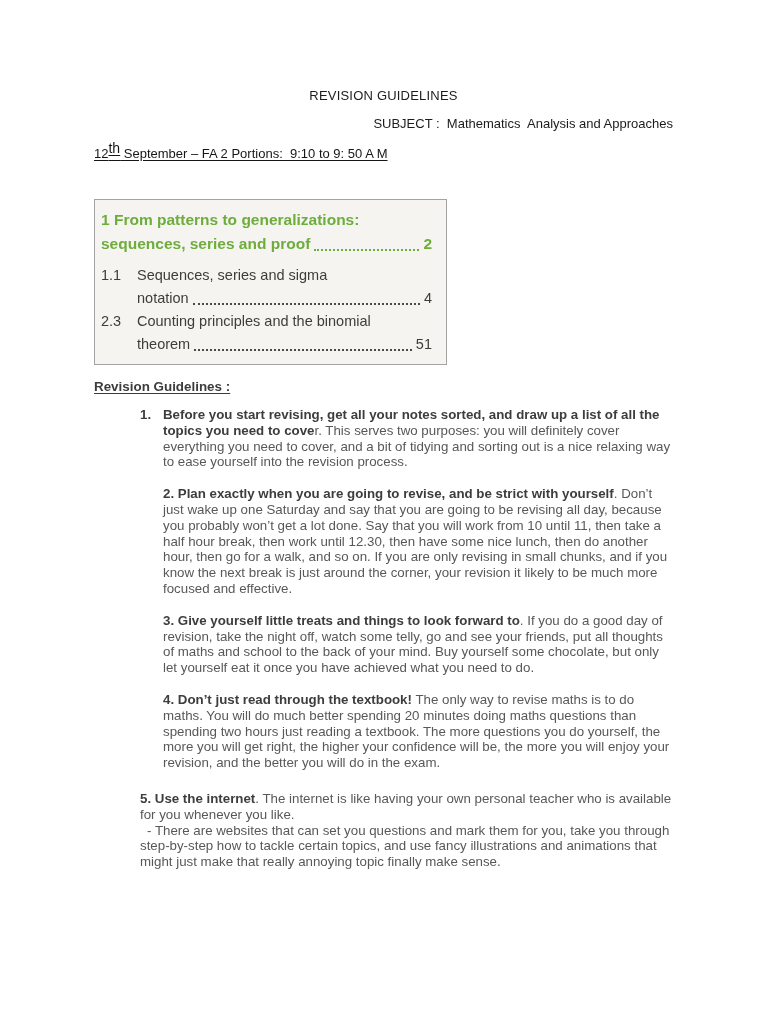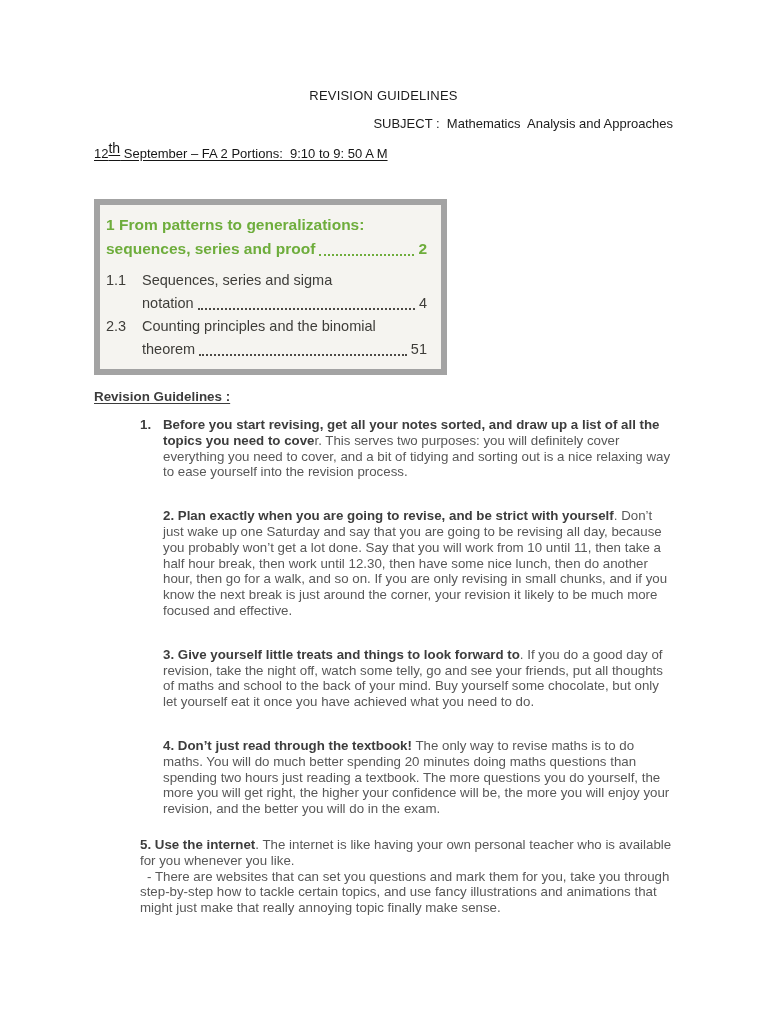--- a/index.html
+++ b/index.html
@@ -39,21 +39,21 @@
     white-space: pre-wrap;
   }
   .date-line .u { text-decoration: underline; text-underline-offset: 2px; }
   sup.ord { font-size: 14px; vertical-align: super; line-height: 0; text-decoration: underline; }
 
   
   .toc-img {
     margin-top: 38px;
     width: 353px;
     background: #f5f4f0;
-    border: 6px solid #a3a3a3;
+    border: 1px solid #a3a3a3;
     padding: 8px 14px 8px 6px;
   }
   .toc-head {
     color: #6ead3c;
     font-weight: 700;
     font-size: 15.5px;
     line-height: 24px;
     margin-bottom: 8px;
   }
   .flexline { display: flex; align-items: baseline; }
@@ -83,21 +83,21 @@
     color: #3c3c3c;
     text-decoration: underline;
     text-underline-offset: 2px;
     font-weight: bold;
   }
   .gl { font-size: 13.3px; line-height: 15.8px; color: #585858; }
   .gl .b { font-weight: 700; color: #3d3d3d; }
   .item1 { display: flex; margin: 13px 0 0 46px; width: 533px; }
   .item1 .num { flex: 0 0 23px; font-weight: 700; color: #3d3d3d; }
   .item1 .body { flex: 1 1 auto; }
-  .para { margin: 28px 0 0 69px; width: 510px; }
+  .para { margin: 16px 0 0 69px; width: 510px; }
   .item5 { margin: 20px 0 0 46px; width: 533px; }
   .note { margin: 0 0 0 46px; width: 533px; text-indent: 7px; }
 </style>
 </head>
 <body>
 
 <div class="sheet">
   <div class="doc">
 
     <div class="title">REVISION GUIDELINES</div>

